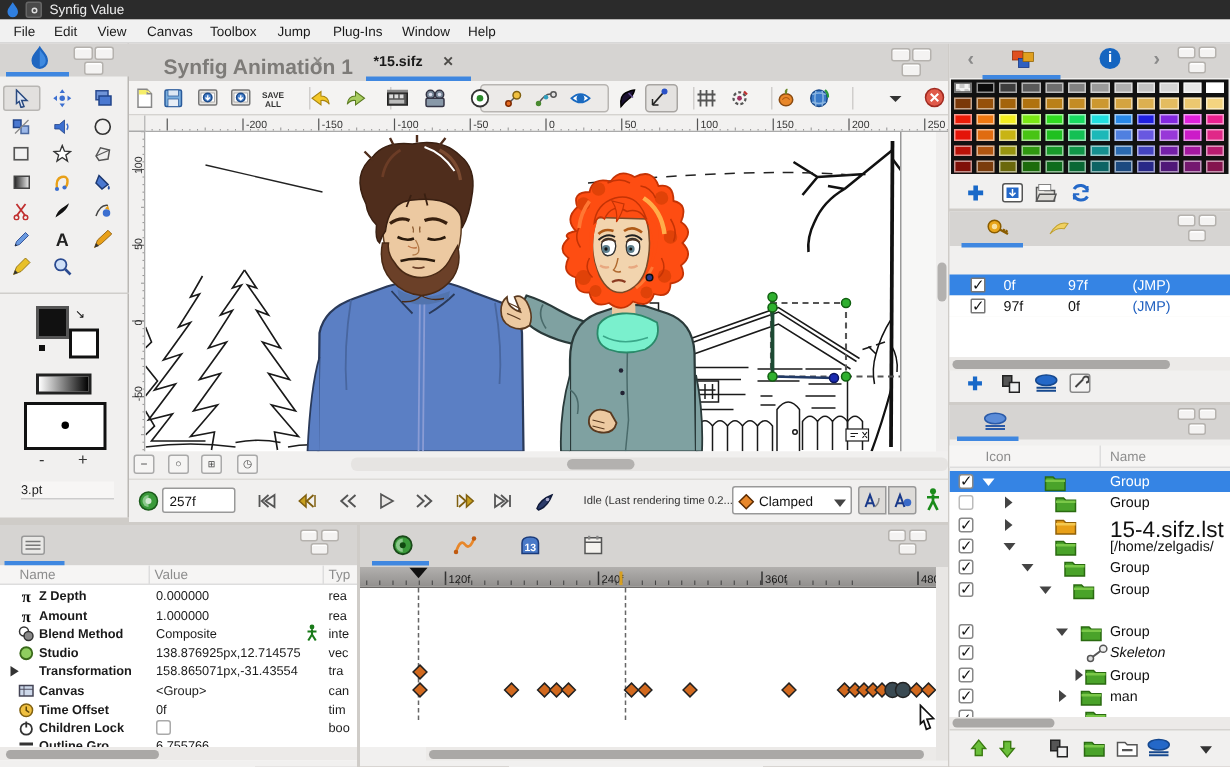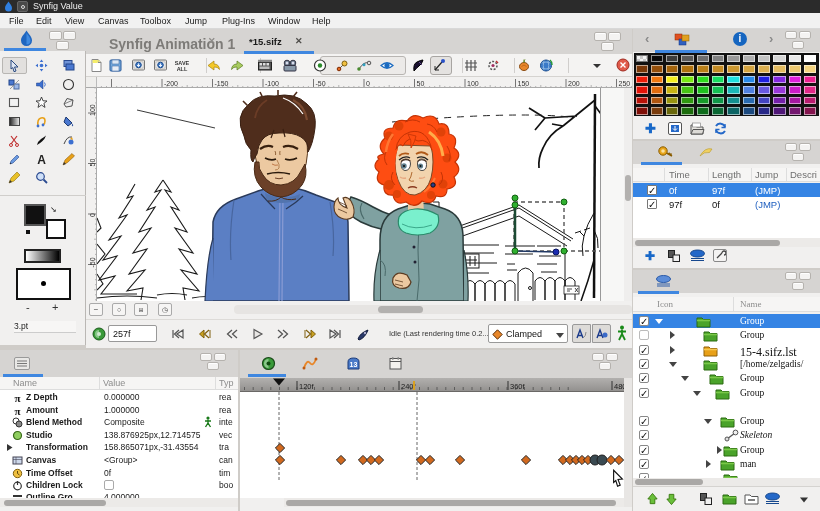--- a/index.html
+++ b/index.html
@@ -212,21 +212,21 @@
         <circle cx="5.5" cy="6" r="3.8" fill="none" stroke="#333" stroke-width="1.2"></circle>
         <path d="M5.5 1 V5" stroke="#333" stroke-width="1.2"></path>
       </svg></div>
     <div class="abs" style="left:26px;top:130.2px;font-size:8.5px;font-weight:bold;color:#1a1a1a">Children Lock</div>
     <div class="abs" style="left:104px;top:130.2px;width:10px;height:10px;background:#fff;border:1px solid #aaa;border-radius:2px"></div>
     <div class="abs" style="left:219px;top:130.2px;font-size:8.5px;color:#1a1a1a">boo</div>
     <div class="abs" style="left:12px;top:142px;width:11px;height:5px;overflow:hidden"><svg width="11" height="11" viewBox="0 0 11 11">
         <rect x="1" y="3" width="9" height="5" fill="#333"></rect>
       </svg></div>
     <div class="abs" style="left:26px;top:142px;width:120px;height:6px;overflow:hidden;font-size:8.5px;font-weight:bold;color:#1a1a1a">Outline Gro</div>
-    <div class="abs" style="left:104px;top:142px;width:60px;height:6px;overflow:hidden;font-size:8.5px;color:#1a1a1a">4.000000</div>
+    <div class="abs" style="left:104px;top:142px;width:60px;height:6px;overflow:hidden;font-size:8.5px;color:#1a1a1a">6.755766</div>
 <div class="sb" style="left:0;top:148px;width:238px;height:9px;background:#eceae8">
       <div class="thumb" style="left:4px;top:1.5px;width:102px;height:6px;background:#aaa8a6"></div>
     </div>
 <div class="abs" style="left:0;top:157px;width:238px;height:6px;background:#f1f0ef"></div>
 </div>
 
 <div class="abs" style="left:86px;top:29px;width:546px;height:318px;background:#f1f0ef;">
 <div class="abs" style="left:0;top:0;width:546px;height:25px;background:#d6d4d2;">
 <span class="abs" style="left:23px;top:7px;color:#7d7b78;font-size:14px;font-weight:bold;">Synfig Animation 1</span>
 <span class="abs" style="left:122px;top:7px;color:#8d8b88;font-size:9px;font-weight:bold;">✕</span>
@@ -1139,30 +1139,20 @@
         <path d="M9.5 8 L15 11 M13 10.5 l1.5 -2 M11.5 9.6 l1.2 -1.8" stroke="#8a5c00" stroke-width="1.6"></path>
       </svg>
 <svg class="abs" style="left:64px;top:4px" width="18" height="15" viewBox="0 0 18 15">
         <path d="M3 11 q5 -9 12 -7 l-2.5 3.5 q-5.5 -1 -9.5 3.5Z" fill="#f0d060" stroke="#c0a030" stroke-width=".7"></path>
       </svg>
 <div class="dock" style="left:152px;top:2px;width:12px;height:8px"></div>
 <div class="dock" style="left:166px;top:2px;width:12px;height:8px"></div>
 <div class="dock" style="left:159px;top:12px;width:12px;height:8px"></div>
 </div>
 <div class="tabline" style="left:8px;top:21px;width:41px;"></div>
-<div class="abs" style="left:0;top:27px;width:187px;height:14px;background:#f6f5f4;border-bottom:1px solid #ddd;color:#6f6f6f;font-size:9.5px;">
-<span class="abs" style="left:36px;top:1px">Time</span>
-<span class="abs" style="left:79px;top:1px">Length</span>
-<span class="abs" style="left:122px;top:1px">Jump</span>
-<span class="abs" style="left:157px;top:1px">Descri</span>
-<div class="abs" style="left:31px;top:0;width:1px;height:14px;background:#ddd"></div>
-<div class="abs" style="left:75px;top:0;width:1px;height:14px;background:#ddd"></div>
-<div class="abs" style="left:118px;top:0;width:1px;height:14px;background:#ddd"></div>
-<div class="abs" style="left:153px;top:0;width:1px;height:14px;background:#ddd"></div>
-</div>
 <div class="abs" style="left:0;top:42px;width:187px;height:14px;background:#3584e4;color:#fff;font-size:9.5px;">
 <div class="abs" style="left:14px;top:2px;width:10px;height:10px;background:#fff;border:1px solid #777;border-radius:1px;color:#111;font-size:10px;line-height:9px;text-align:center">✓</div>
 <span class="abs" style="left:36px;top:2px">0f</span>
       <span class="abs" style="left:79px;top:2px">97f</span>
       <span class="abs" style="left:122px;top:2px">(JMP)</span>
 </div>
 <div class="abs" style="left:0;top:56px;width:187px;height:14px;background:#fff;color:#111;font-size:9.5px;">
 <div class="abs" style="left:14px;top:2px;width:10px;height:10px;background:#fff;border:1px solid #777;border-radius:1px;color:#111;font-size:10px;line-height:9px;text-align:center">✓</div>
 <span class="abs" style="left:36px;top:2px">97f</span>
       <span class="abs" style="left:79px;top:2px">0f</span>
@@ -1179,21 +1169,21 @@
     </svg>
 <svg class="abs" style="left:56px;top:108px" width="17" height="14" viewBox="0 0 17 14">
       <ellipse cx="8.5" cy="4.5" rx="7" ry="3.5" fill="#2468c8" stroke="#16488e"></ellipse>
       <path d="M2 9.5 h13 M2 11.5 h13" stroke="#16488e" stroke-width="1.2"></path>
     </svg>
 <div class="abs" style="left:80px;top:108px;width:14px;height:13px;border:1px solid #888;border-radius:2px;background:#f4f3f2"><svg width="12" height="11" viewBox="0 0 12 11">
         <path d="M3 8 L8 3 M8 3 a2 2 0 1 1 2 2" stroke="#444" stroke-width="1.3" fill="none"></path>
       </svg></div>
   </div>
 
-<div class="abs" style="left:633px;top:270px;width:187px;height:241px;background:#f1f0ef;font-family:Liberation Serif, serif;">
+<div class="abs" style="left:633px;top:270px;width:187px;height:241px;background:#f1f0ef;">
     <div class="abs" style="left:0;top:0;width:187px;height:23px;background:#d6d4d2;">
 <svg class="abs" style="left:22px;top:4px" width="17" height="15" viewBox="0 0 17 15">
         <ellipse cx="8.5" cy="5" rx="7" ry="3.5" fill="#5b8cd8" stroke="#2a5aa8"></ellipse>
         <path d="M2 10 h13 M2 12 h13" stroke="#2a5aa8" stroke-width="1.2"></path>
       </svg>
 <div class="dock" style="left:152px;top:2px;width:12px;height:8px"></div>
 <div class="dock" style="left:166px;top:2px;width:12px;height:8px"></div>
 <div class="dock" style="left:159px;top:12px;width:12px;height:8px"></div>
 </div>
 <div class="tabline" style="left:5px;top:21px;width:41px;"></div>
@@ -1221,21 +1211,21 @@
           </svg></div>
         <span style="position:absolute;left:107px;top:2px;font-size:9.5px">Group</span>
       </div>
       <div style="position:absolute;left:0;top:28.6px;width:187px;height:14.3px;background:transparent;color:#111">
         <div style="position:absolute;left:6px;top:2px;width:10px;height:10px;background:#fff;border:1px solid #888;border-radius:2px;color:#111;font-size:10px;line-height:9px;text-align:center">✓</div>
         <div style="position:absolute;left:37px;top:3px;width:0;height:0;border-top:4px solid transparent;border-bottom:4px solid transparent;border-left:5px solid #444"></div>
         <div style="position:absolute;left:70px;top:1px"><svg width="15" height="13" viewBox="0 0 15 13">
             <path d="M1 3 h5 l1.5 1.5 H14 V12 H1Z" fill="#e8a018" stroke="#906008"></path>
             <path d="M1 5.5 h13" stroke="#f4c850" stroke-width="1.6"></path>
           </svg></div>
-        <span style="position:absolute;left:107px;top:2px;font-size:12px">15-4.sifz.lst</span>
+        <span style="position:absolute;left:107px;top:2px;font-size:15px">15-4.sifz.lst</span>
       </div>
       <div style="position:absolute;left:0;top:42.9px;width:187px;height:14.3px;background:transparent;color:#111">
         <div style="position:absolute;left:6px;top:2px;width:10px;height:10px;background:#fff;border:1px solid #888;border-radius:2px;color:#111;font-size:10px;line-height:9px;text-align:center">✓</div>
         <div style="position:absolute;left:36px;top:5px;width:0;height:0;border-left:4px solid transparent;border-right:4px solid transparent;border-top:5px solid #444"></div>
         <div style="position:absolute;left:70px;top:1px"><svg width="15" height="13" viewBox="0 0 15 13">
             <path d="M1 3 h5 l1.5 1.5 H14 V12 H1Z" fill="#4aa32a" stroke="#2a6a10"></path>
             <path d="M1 5.5 h13" stroke="#7ac848" stroke-width="1.6"></path>
           </svg></div>
         <span style="position:absolute;left:107px;top:2px;font-size:9.5px">[/home/zelgadis/</span>
       </div>

